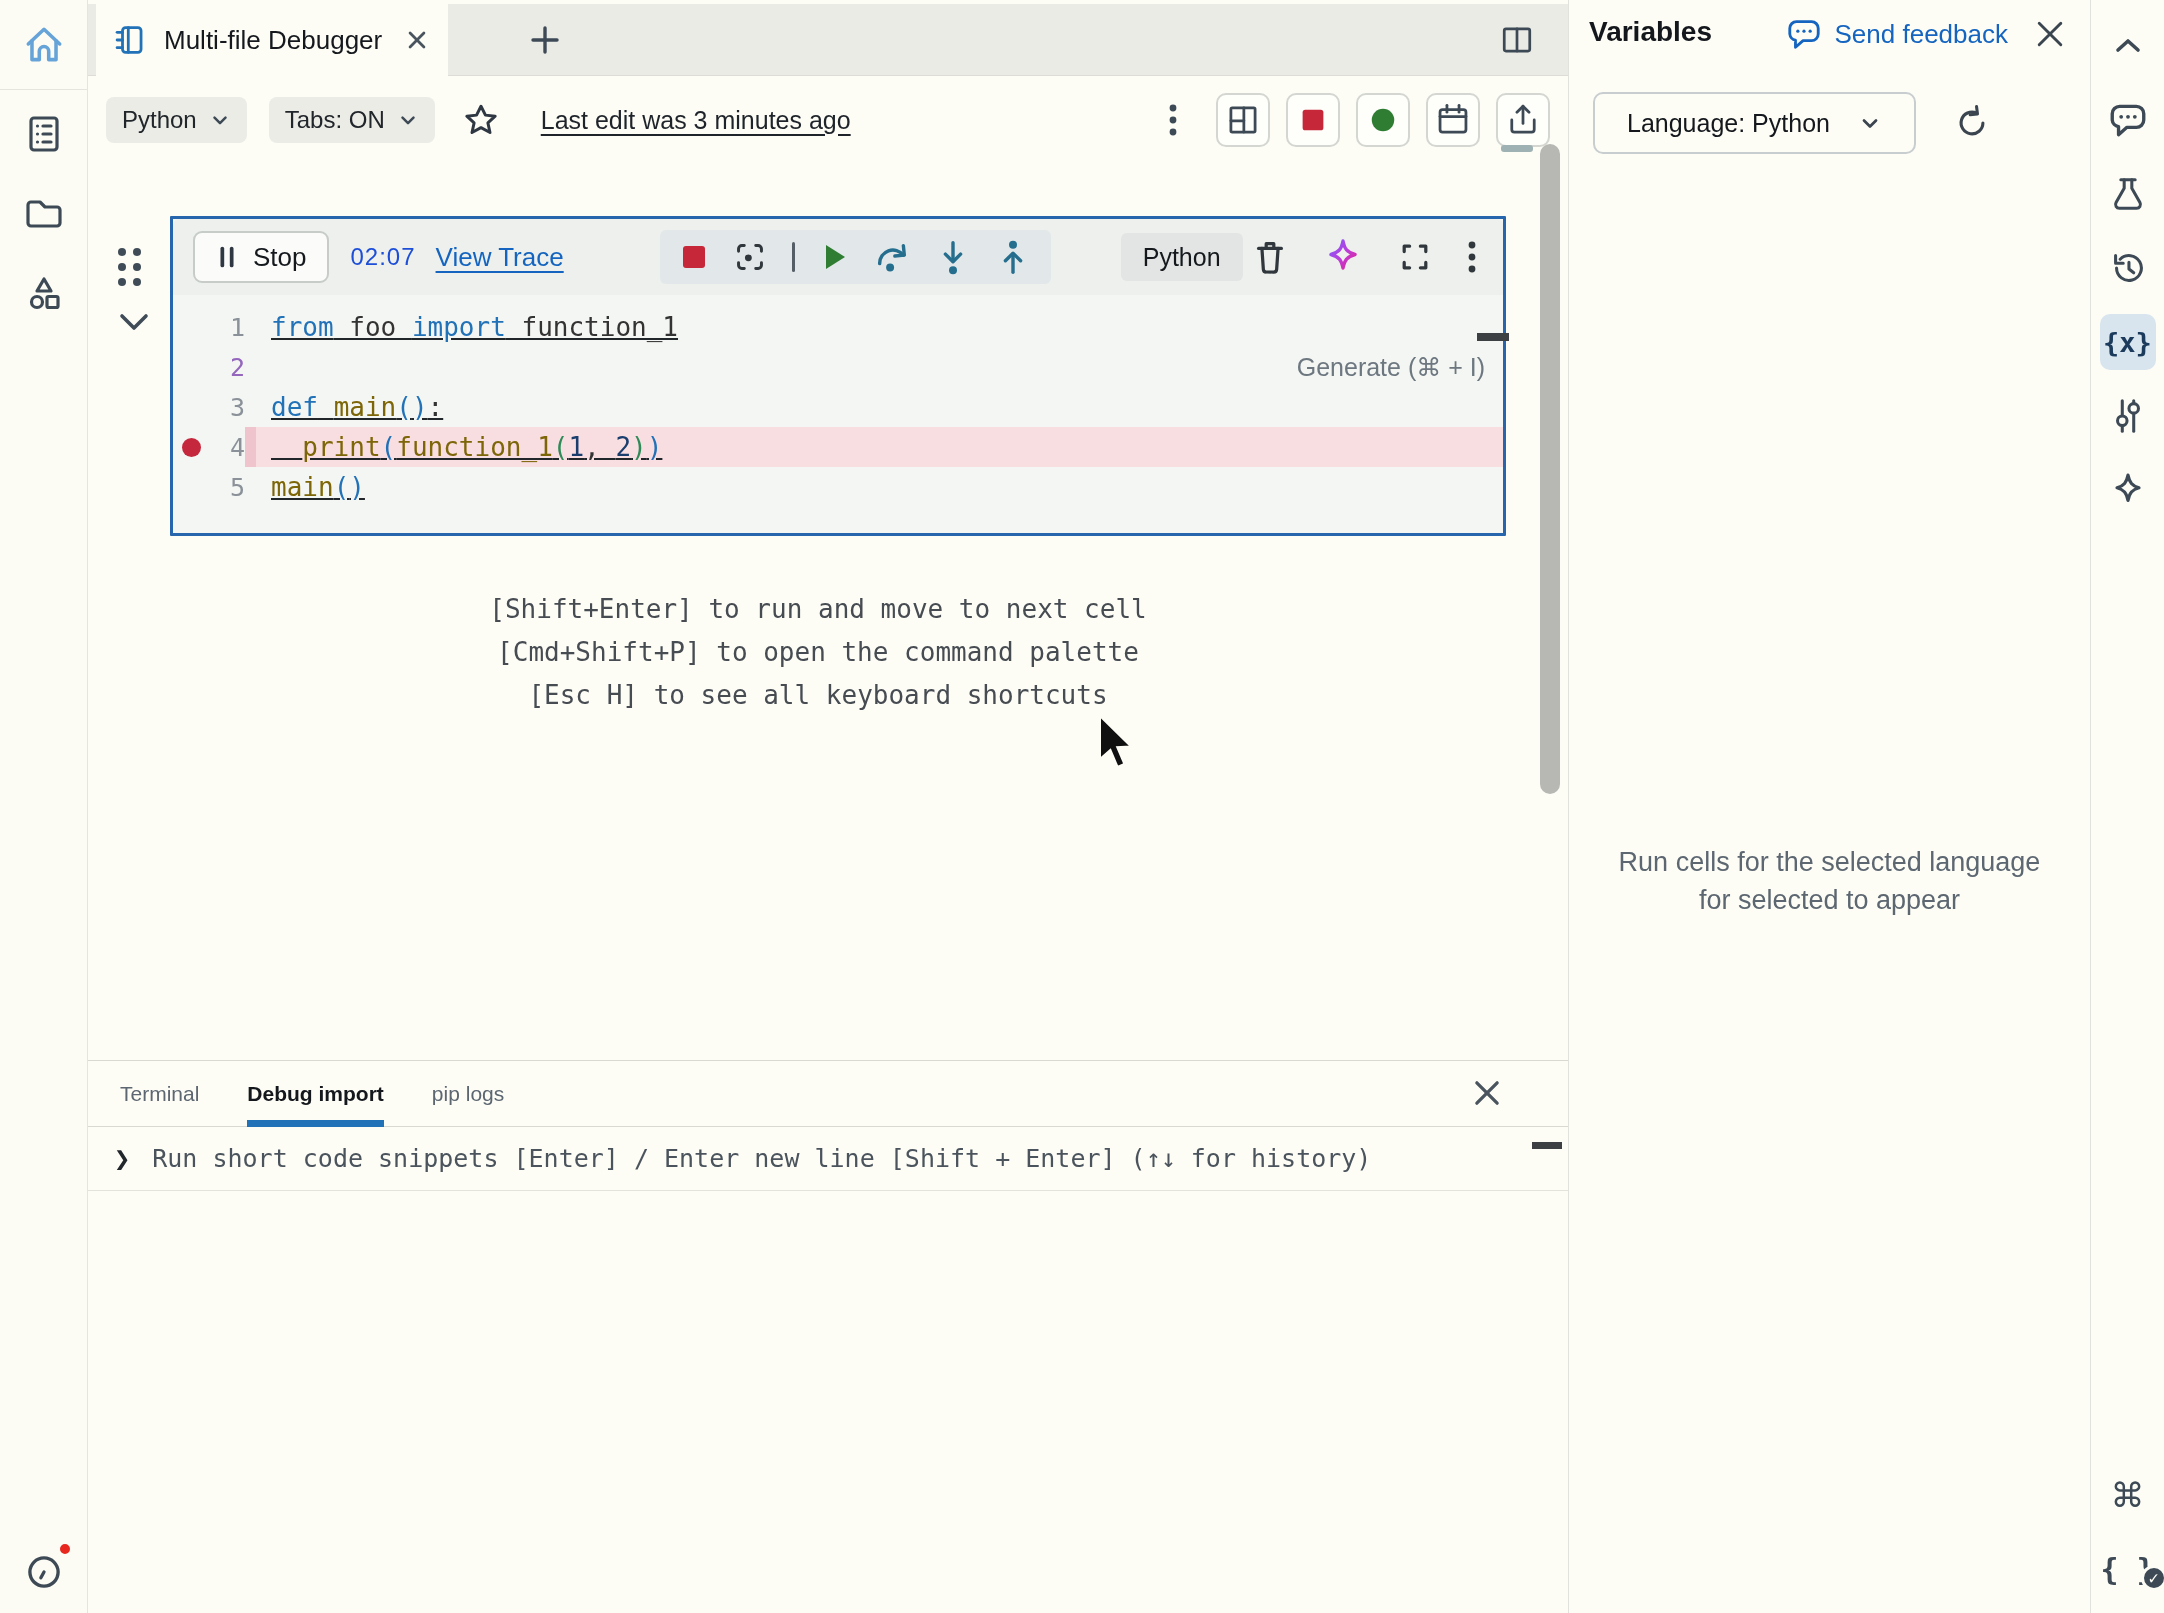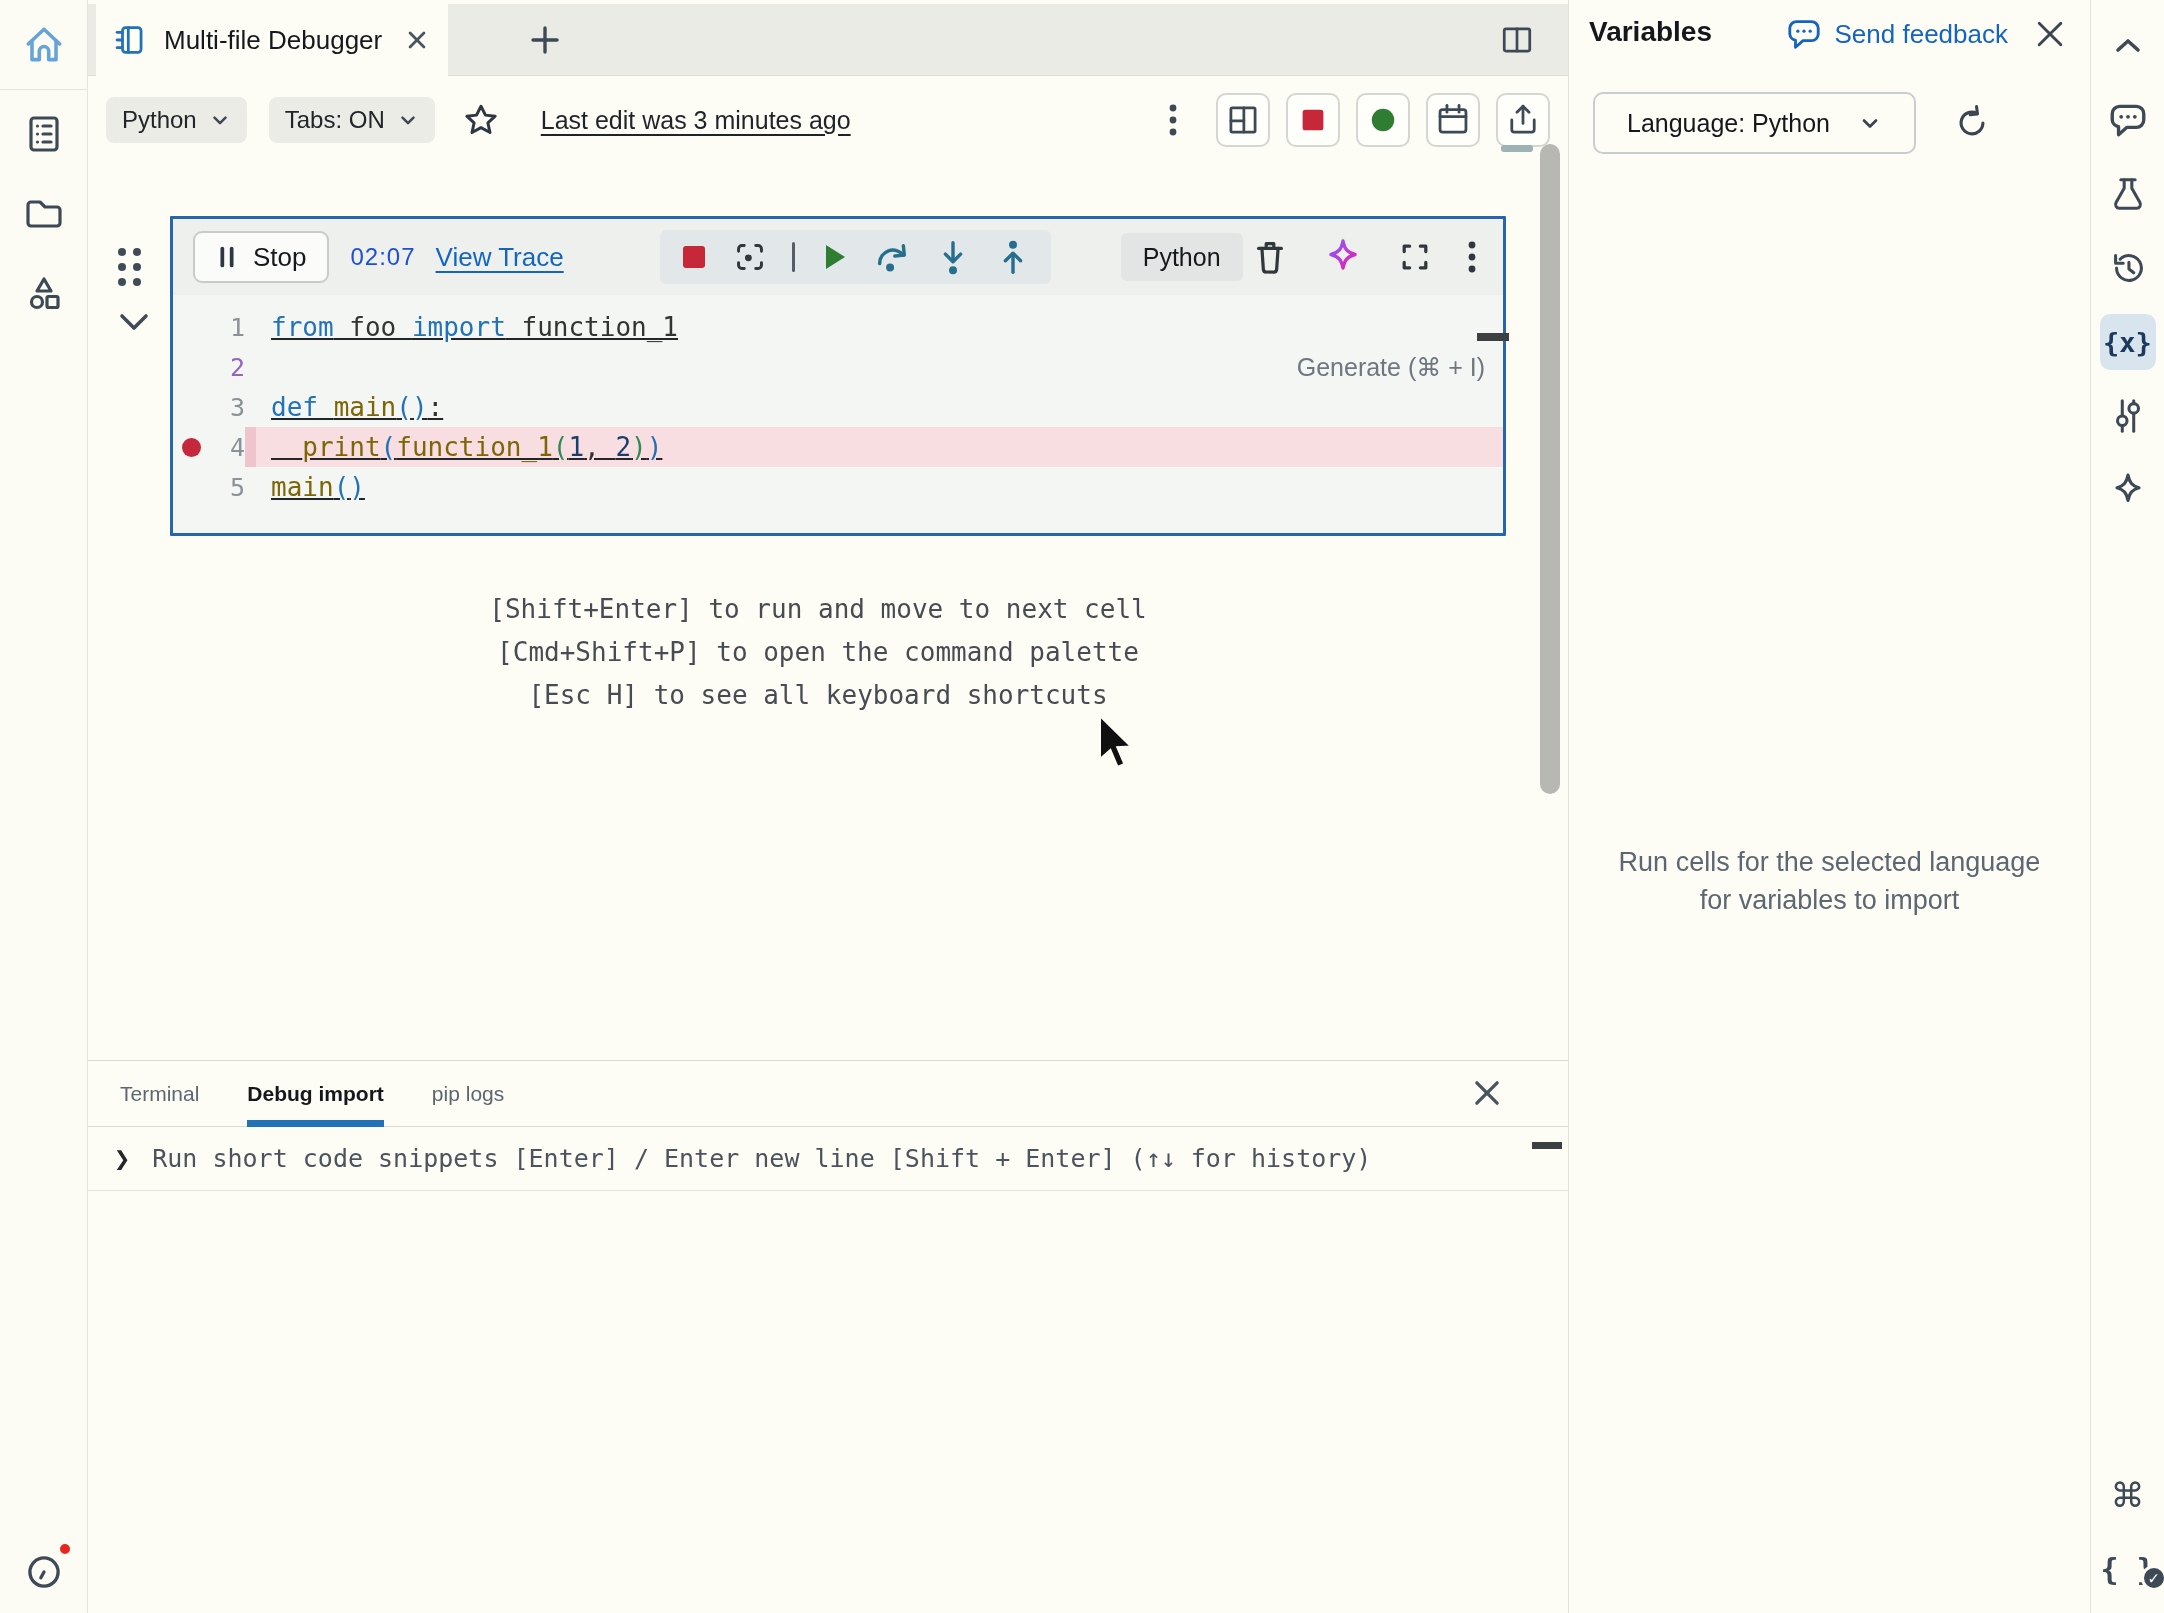--- a/index.html
+++ b/index.html
@@ -481,21 +481,21 @@
       <span class="vp-refresh">
         <svg class="ic" width="40" height="40" viewBox="0 0 44 44" style="stroke:#3b454f; stroke-width:3.4">
           <path d="M34 22 A 12 12 0 1 1 27 11"></path>
           <polyline points="27,4 28,12 20,13"></polyline>
         </svg>
       </span>
     </div>
 
     <div class="vp-empty">
       <div>Run cells for the selected language</div>
-      <div>for variables to import</div>
+      <div>for selected to appear</div>
     </div>
   </aside>
 
   <nav class="right-rail">
     <div class="rr-btn">
       <svg class="ic" width="32" height="20" viewBox="0 0 32 20" style="stroke:#3d4a56; stroke-width:3.6">
         <polyline points="6,14 16,5 26,14"></polyline>
       </svg>
     </div>
     <div class="rr-btn">

